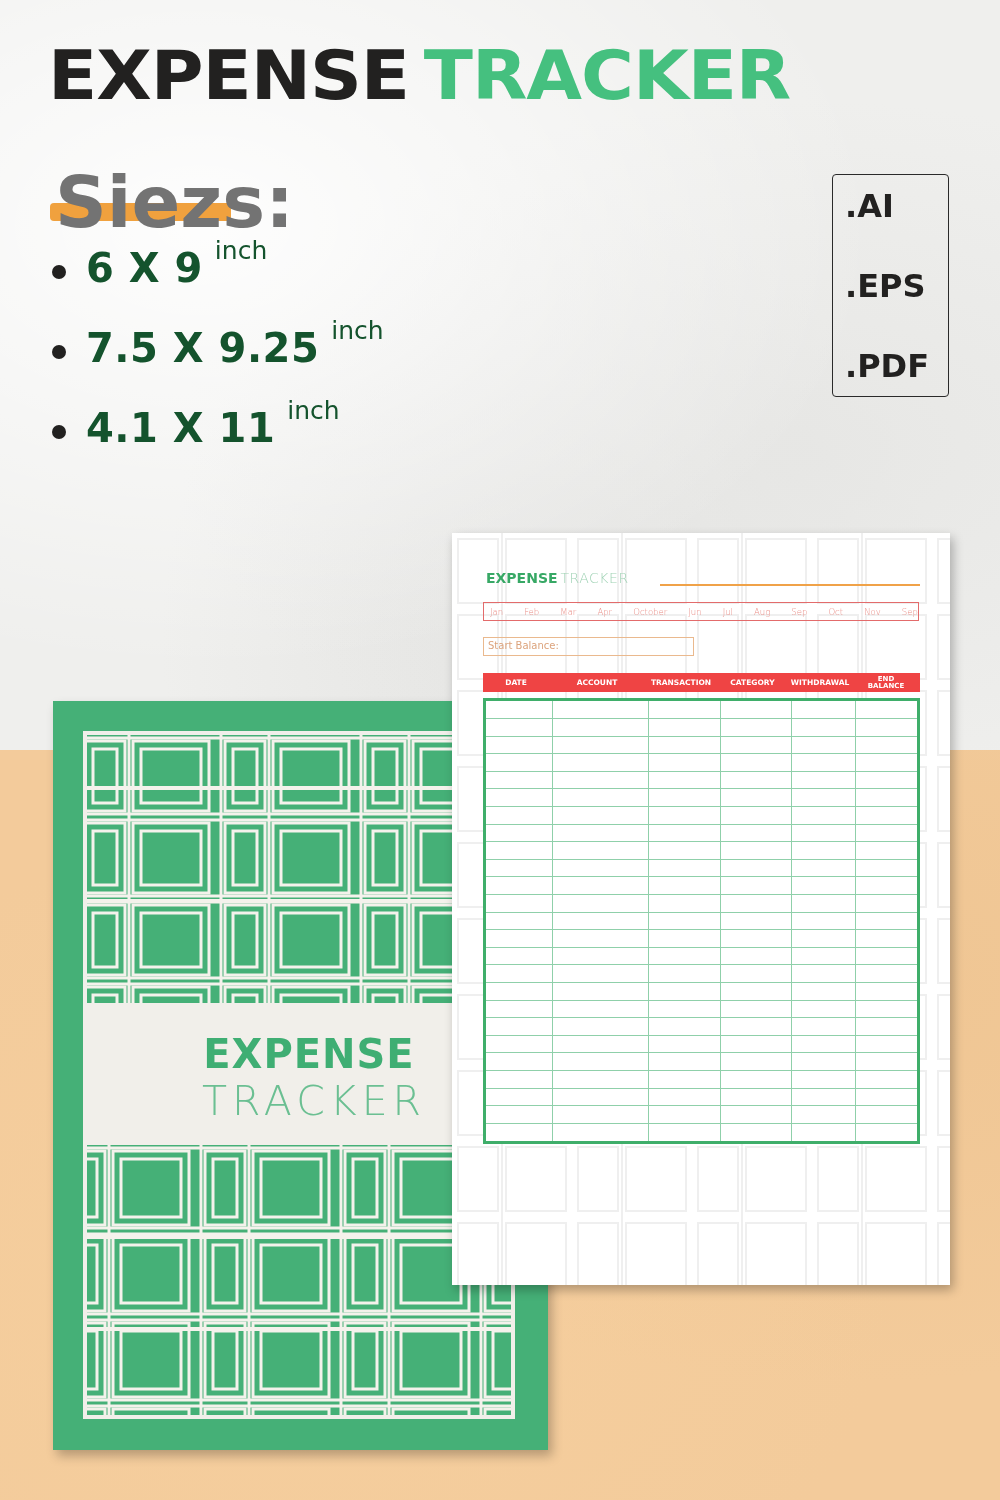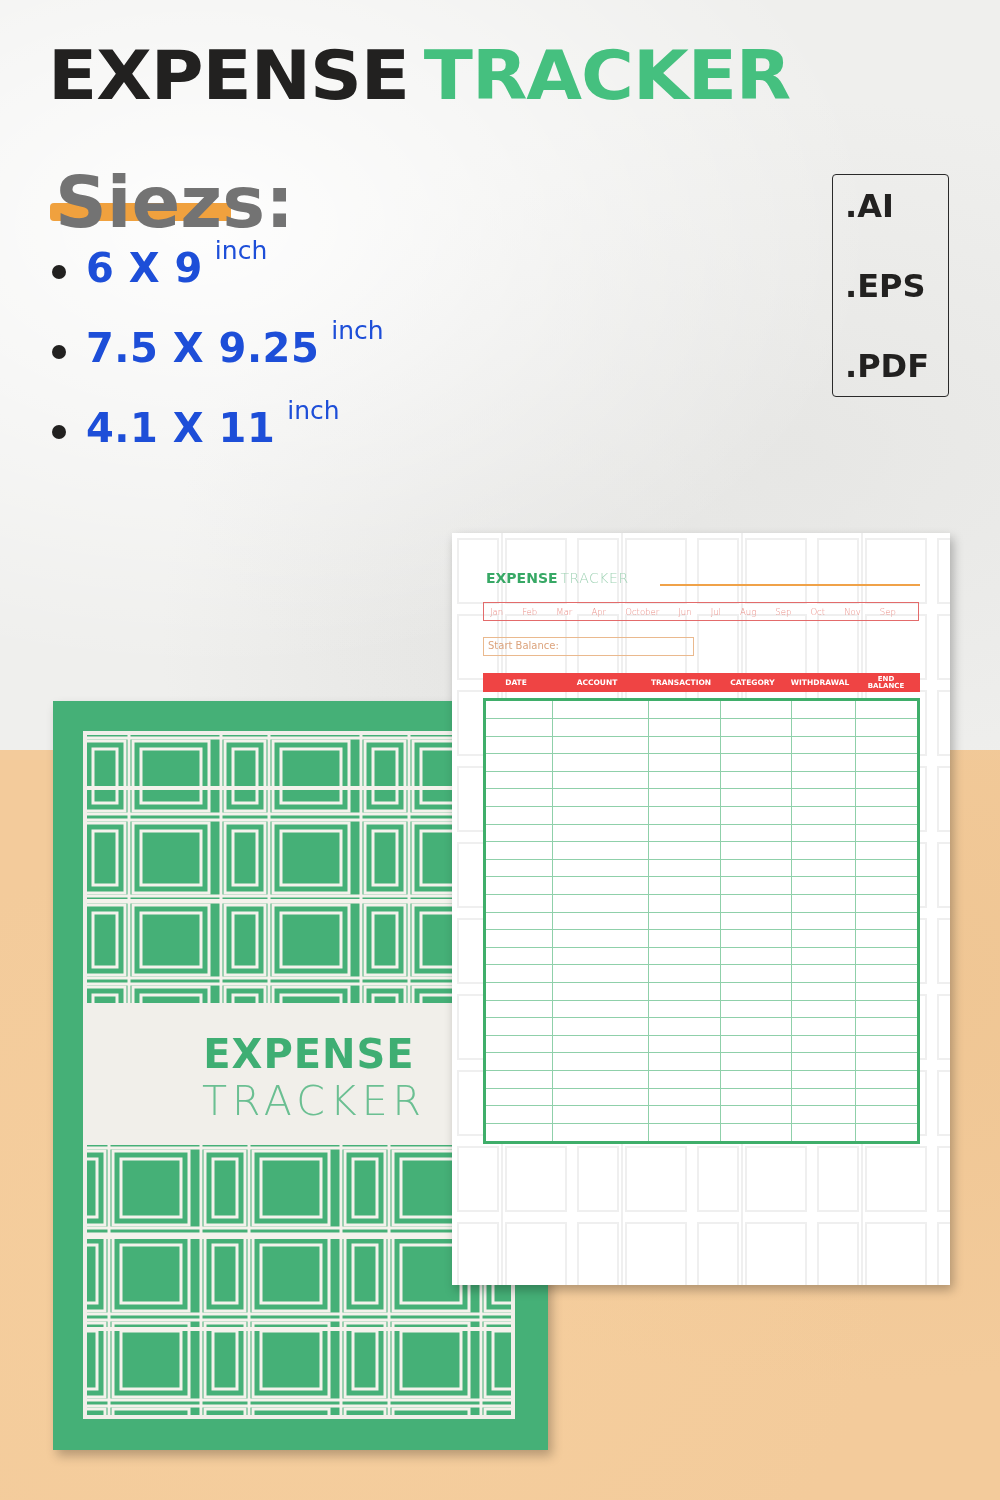--- a/index.html
+++ b/index.html
@@ -44,21 +44,21 @@
     font-size: 72px; font-weight: 700; color: #737373; line-height: 1;
     z-index: 2;
   }
   .sizes-hl {
     position: absolute; left: 50px; top: 203px; width: 181px; height: 18px;
     background: #f0a13e; border-radius: 4px; z-index: 1;
   }
   .size-item {
     position: absolute; left: 52px;
     font-family: "DejaVu Sans", sans-serif;
-    color: #1d4ed8; white-space: nowrap; line-height: 1;
+    color: #14532d; white-space: nowrap; line-height: 1;
   }
   .size-item .dot {
     display: inline-block; width: 14px; height: 14px; border-radius: 50%;
     background: #222120; vertical-align: middle; margin-right: 20px; position: relative; top: -6px;
   }
   .size-item .dim { font-size: 40px; font-weight: 600; letter-spacing: 0.5px; }
   .size-item .unit { font-size: 25px; font-weight: 400; vertical-align: top; position: relative; top: -10px; margin-left: 12px; }
   .size-1 { top: 248px; }
   .size-2 { top: 328px; }
   .size-3 { top: 408px; }
@@ -123,21 +123,21 @@
   }
   .pg-title .t1 { color: #37a865; font-weight: 700; }
   .pg-title .t2 { color: #9fd2b4; font-weight: 300; margin-left: 3px; letter-spacing: 0.5px; }
   .pg-title-line {
     position: absolute; left: 208px; top: 51px; width: 260px; height: 1.5px; background: #f0a248;
   }
   .months {
     position: absolute; left: 31px; top: 69px; width: 436px; height: 19px;
     border: 1.5px solid #e36b6b;
     display: flex; justify-content: space-between; align-items: center;
-    padding: 0 22px 0 6px;
+    padding: 0 0 0 6px;
   }
   .months span {
     font-family: "DejaVu Sans", sans-serif; font-size: 8.5px; color: #ea8d86; font-weight: 300;
   }
   .start-bal {
     position: absolute; left: 31px; top: 104px; width: 211px; height: 19px;
     border: 1.5px solid #eab98e; padding: 2px 4px;
     font-family: "DejaVu Sans", sans-serif; font-size: 10px; color: #dca37c;
   }
   .thead {

